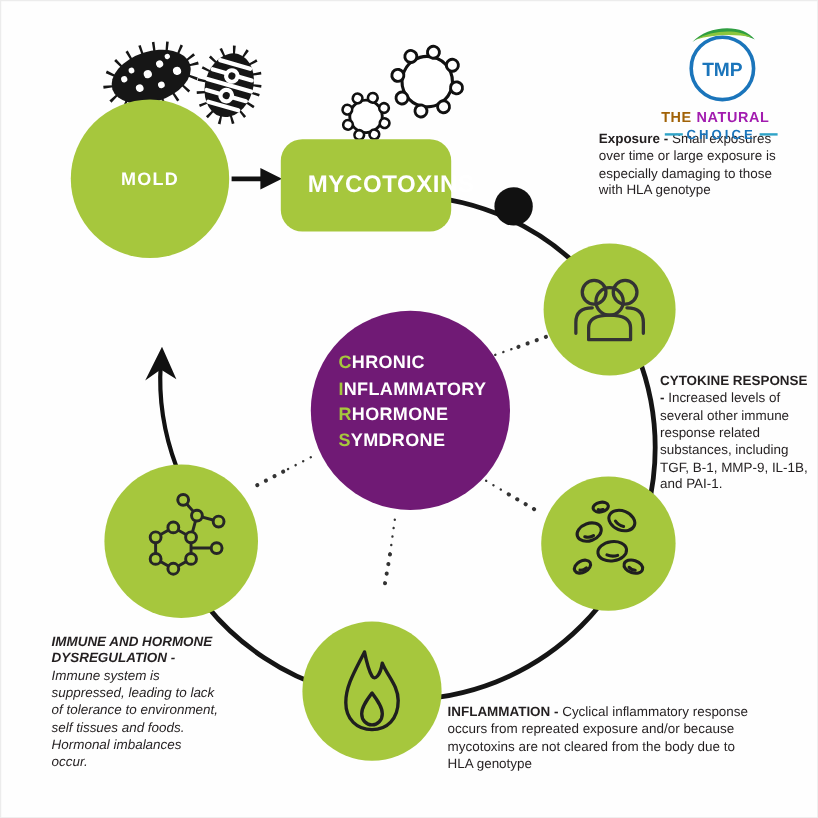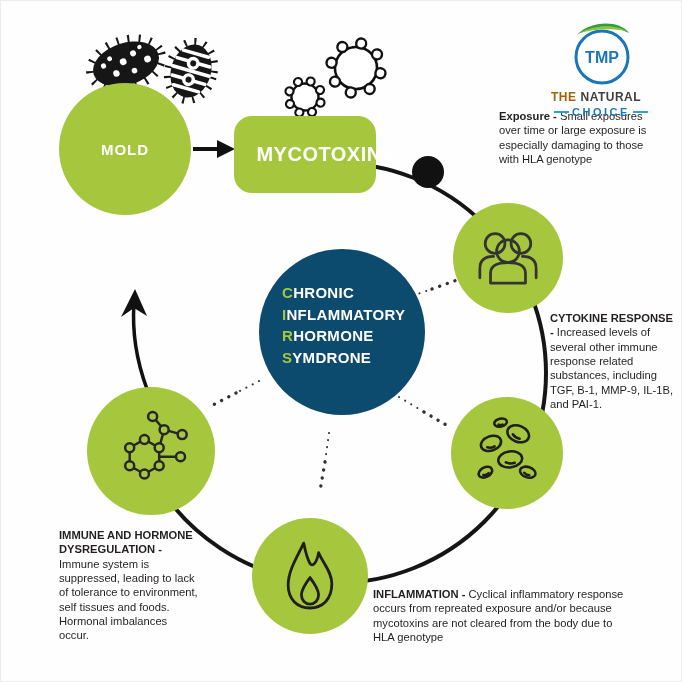--- a/index.html
+++ b/index.html
@@ -14,46 +14,46 @@
     position:absolute;left:58px;top:82px;width:132px;height:132px;border-radius:50%;
     background:#a6c73d;display:flex;align-items:center;justify-content:center;z-index:2;
   }
   .mold-circle span{color:#fff;font-weight:bold;font-size:15px;letter-spacing:1px;}
   .myco-pill{
     position:absolute;left:233px;top:115px;width:142px;height:77px;border-radius:18px;
     background:#a6c73d;display:flex;align-items:center;justify-content:center;z-index:2;
   }
   .myco-pill span{color:#fff;font-weight:bold;font-size:20px;letter-spacing:.5px;padding-left:42px;}
   .cirs-circle{
-    position:absolute;left:258px;top:248px;width:166px;height:166px;border-radius:50%;
-    background:#0c4a6e;z-index:2;
+    position:absolute;left:258px;top:258px;width:166px;height:166px;border-radius:50%;
+    background:#701a75;z-index:2;
   }
   .cirs-text{position:absolute;left:23px;top:33px;}
   .cirs-line{font-weight:bold;font-size:15px;line-height:21.5px;color:#fff;letter-spacing:.3px;white-space:nowrap;}
   .cirs-line .cl{color:#a6c73d;}
   .node{
     position:absolute;border-radius:50%;background:#a6c73d;
     display:flex;align-items:center;justify-content:center;z-index:2;
   }
   .node-people{left:452px;top:202px;width:110px;height:110px;}
   .node-cells{left:450px;top:396px;width:112px;height:112px;}
   .node-flame{left:251px;top:517px;width:116px;height:116px;}
   .node-molecule{left:86px;top:386px;width:128px;height:128px;}
   
   .note{position:absolute;color:#231f20;font-size:11.2px;line-height:1.28;z-index:3;}
   .note b{font-weight:bold;}
   .note-exposure{left:498px;top:108px;width:165px;}
   .note-cytokine{left:549px;top:310px;width:128px;}
   .note-inflammation{left:372px;top:586px;width:262px;}
-  .note-immune{left:58px;top:527px;width:140px;}
+  .note-immune{left:42px;top:527px;width:140px;font-style:italic;}
   
   .logo{position:absolute;left:550px;top:16px;width:108px;text-align:left;z-index:3;}
   .logo-line1{font-size:12px;font-weight:bold;letter-spacing:.5px;margin-top:1px;white-space:nowrap;}
   .logo-line1 .the{color:#a16207;}
-  .logo-line1 .nat{color:#404040;margin-left:4px;}
+  .logo-line1 .nat{color:#a21caf;margin-left:4px;}
   .logo-line2{font-size:11px;font-weight:bold;color:#1b75bb;letter-spacing:2.5px;margin-top:2px;white-space:nowrap;}
   .logo-dash{display:inline-block;width:15px;height:0;border-top:2px solid #2fa3c7;vertical-align:middle;margin:0 3px 2px 3px;}
 </style>
 </head>
 <body>
 
 <div class="canvas">
 
   <svg class="layer" width="682" height="682" viewBox="0 0 682 682">
 

